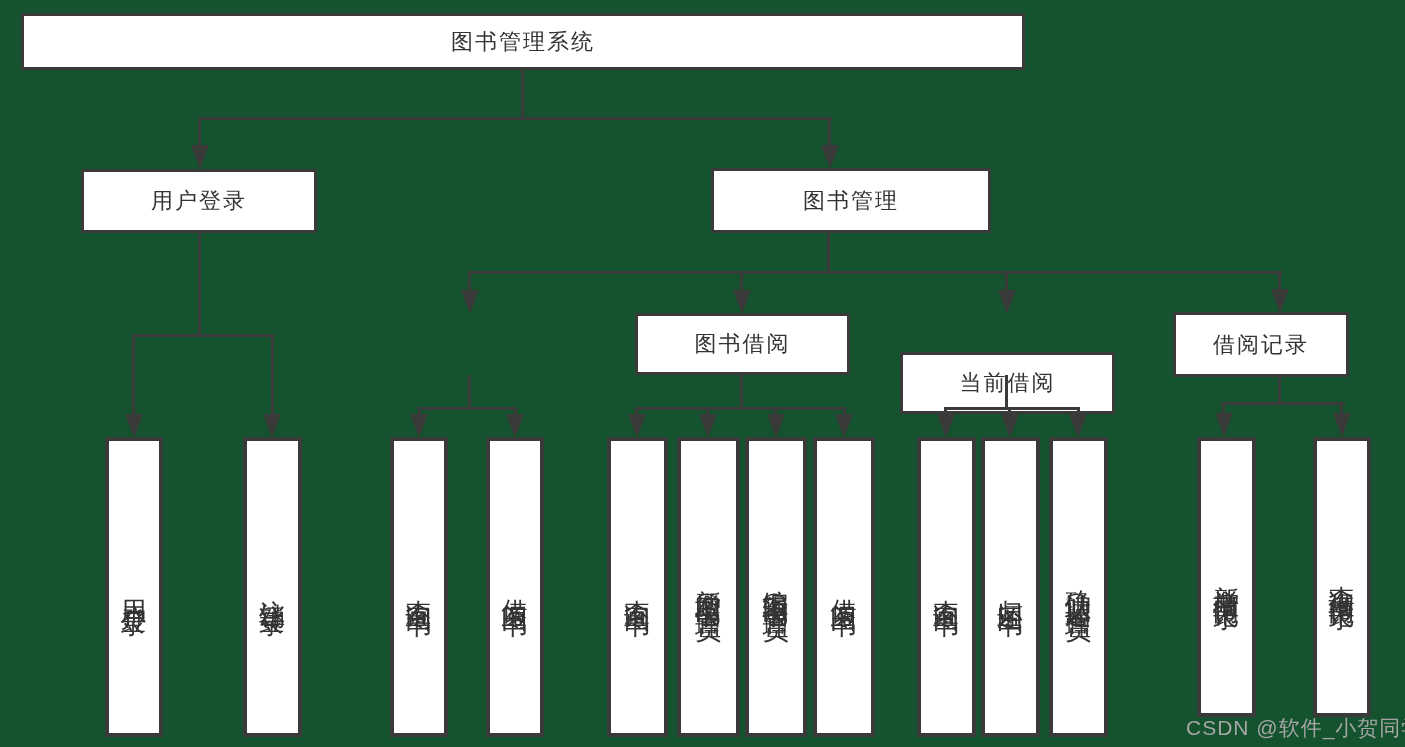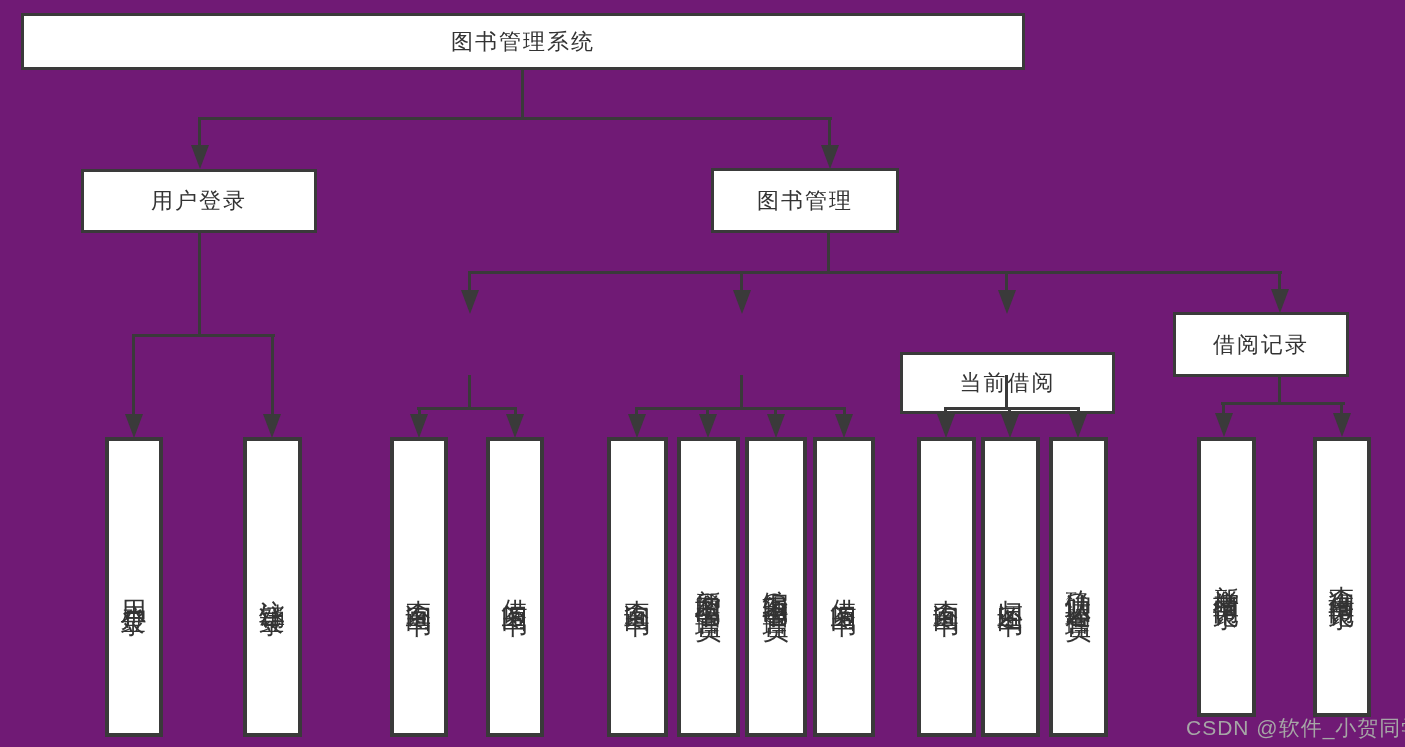--- a/index.html
+++ b/index.html
@@ -1,19 +1,19 @@
 <!DOCTYPE html>
 <html><head>
 <meta charset="utf-8">
 <style>
   html,body{margin:0;padding:0;background:#ffffff;}
   #stage{
     position:relative;
     width:1405px;height:747px;
-    background:#701a75;
+    background:#14532d;
     font-family:"Liberation Sans","DejaVu Sans",sans-serif;
     overflow:hidden;
   }
   .node{
     position:absolute;box-sizing:border-box;
     background:#ffffff;border:3px solid #3a3a3a;
     display:flex;align-items:center;justify-content:center;
     font-size:22px;color:#333333;
     letter-spacing:2px;
     white-space:nowrap;
@@ -44,23 +44,24 @@
 </style>
 </head>
 <body>
 
 <div id="stage">
 
   <div class="node" style="left:21px;top:13px;width:1004px;height:57px;">图书管理系统</div>
 
   <div class="node" style="left:81px;top:169px;width:236px;height:64px;">用户登录</div>
 
-  <div class="node" style="left:711px;top:168px;width:188px;height:65px;">图书管理</div>
+  <div class="node" style="left:711px;top:168px;width:280px;height:65px;">图书管理</div>
 
 
+  <div class="node" style="left:635px;top:313px;width:215px;height:62px;">图书借阅</div>
 
   <div class="node" style="left:900px;top:313px;width:215px;height:62px;margin-top:39px;">当前借阅</div>
 
   <div class="node" style="left:1173px;top:312px;width:176px;height:65px;">借阅记录</div>
 
   <div class="node leaf" style="left:105px;top:437px;width:58px;height:300px;">用户登录</div>
 
   <div class="node leaf" style="left:243px;top:437px;width:59px;height:300px;">注销登录</div>
 
   <div class="node leaf" style="left:390px;top:437px;width:58px;height:300px;">查询图书</div>

